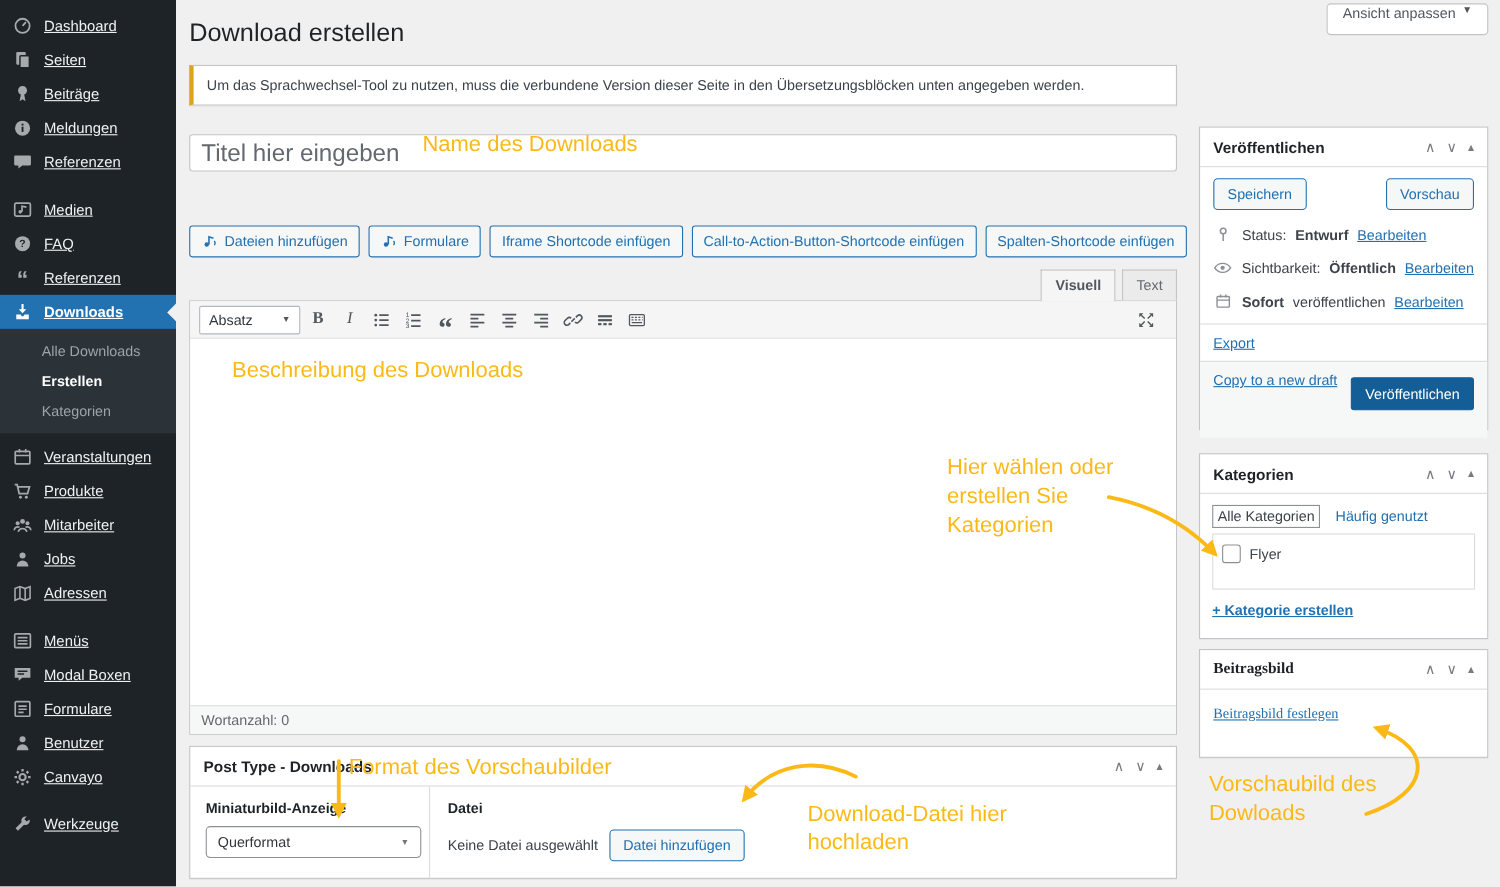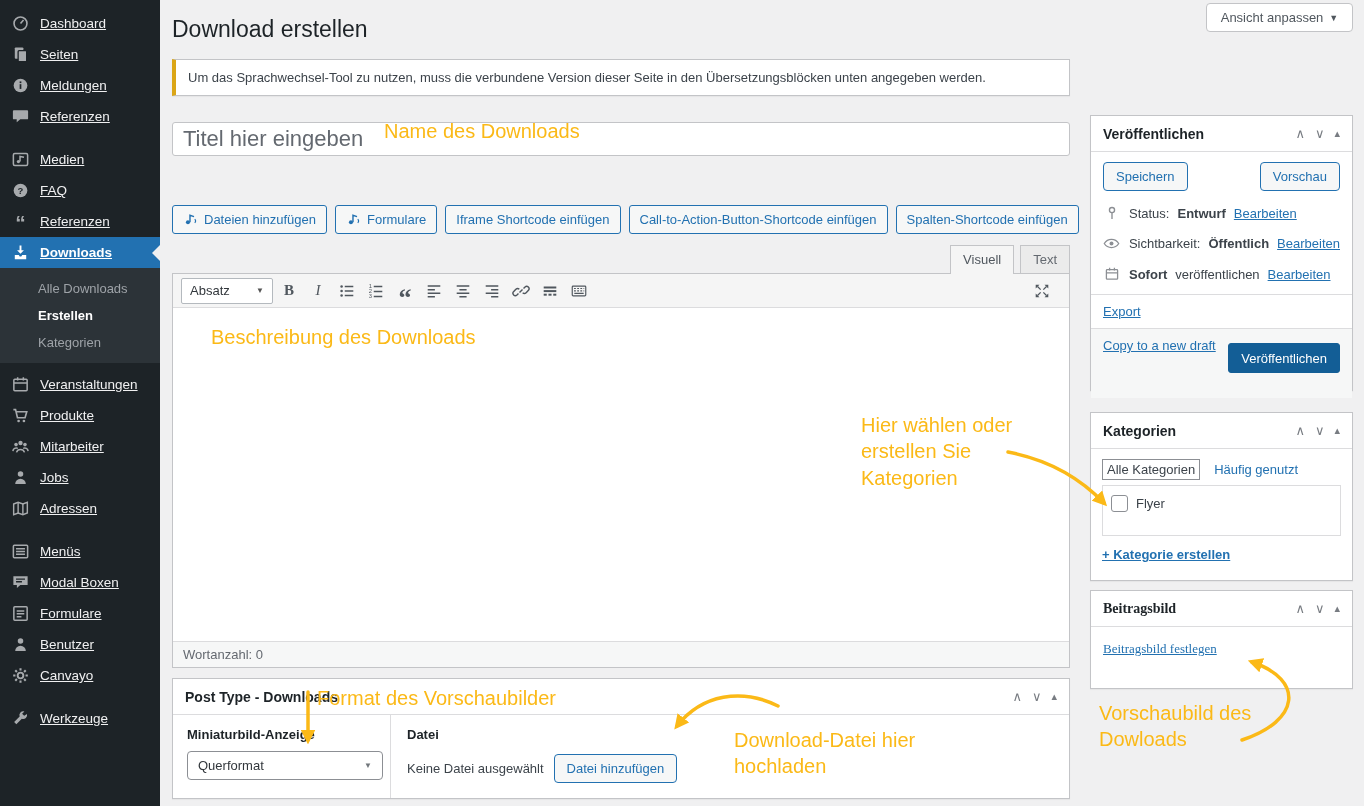--- a/index.html
+++ b/index.html
@@ -19,41 +19,41 @@
   .menu-gap { height:12px; }
   .submenu { background:#2c3338; padding:7px 0; }
   .submenu .sub-item { display:block; height:27px; line-height:27px; padding-left:38px; color:#9ea3a8; font-size:13px; cursor:pointer; }
   .submenu .sub-item.current { color:#fff; font-weight:700; }
   svg { display:block; }
   .ic svg text { font-family:"Liberation Sans", sans-serif; }
 
   
   #screen-options { position:absolute; left:1206px; top:3px; width:147px; height:29px; background:#fff;
     border:1px solid #c3c4c7; border-radius:4px; color:#50575e; font-size:13px;
-    display:flex; align-items:center; justify-content:center; gap:6px; cursor:pointer; }
+    display:flex; justify-content:center; gap:6px; cursor:pointer; }
   #screen-options .caret { font-size:9px; color:#50575e; }
 
   
   #main-col { position:absolute; left:172px; top:0; width:898px; }
   h1.page-title { font-size:23px; font-weight:400; color:#1d2327; padding-top:16px; }
   .notice { margin-top:16px; height:37px; background:#fff; border:1px solid #c3c4c7; border-left:4px solid #dba617;
     box-shadow:0 1px 1px rgba(0,0,0,.04); display:flex; align-items:center; padding:0 12px; color:#3c434a; }
   #title-input { margin-top:26px; width:898px; height:34px; border:1px solid #c3c4c7; border-radius:3px; background:#fff;
     font-size:22px; padding:0 10px; color:#50575e; font-family:"Liberation Sans", sans-serif; outline:none; }
   #title-input::placeholder { color:#646970; opacity:1; }
 
   .media-btn-row { margin-top:49px; display:flex; gap:8px; }
   .media-btn { height:29px; display:flex; align-items:center; gap:6px; padding:0 10px; background:#f6f7f7;
     border:1px solid #2271b1; border-radius:3px; color:#2271b1; font-size:13px; cursor:pointer; white-space:nowrap; }
   .media-btn svg { color:#2271b1; }
 
   .editor-tabs { margin-top:11px; display:flex; justify-content:flex-end; gap:6px; height:28px; }
   .wp-tab { padding:0 12px; line-height:27px; font-size:13px; color:#646970; background:#ebebeb;
     border:1px solid #c3c4c7; border-bottom:none; cursor:pointer; }
-  .wp-tab.active { background:#f5f5f5; color:#50575e; position:relative; z-index:2; margin-bottom:-1px; height:29px; }
+  .wp-tab.active { background:#f5f5f5; color:#50575e; position:relative; z-index:2; margin-bottom:-1px; height:29px;font-weight:bold; }
 
   .editor-box { border:1px solid #c3c4c7; background:#fff; }
   .mce-toolbar { height:34px; background:#f5f5f5; border-bottom:1px solid #dcdcde; display:flex; align-items:center; padding:0 8px; }
   .format-select { width:92px; height:26px; background:#fff; border:1px solid #b4b9be; border-radius:2px;
     display:flex; align-items:center; justify-content:space-between; padding:0 8px; font-size:13px; color:#32373c; cursor:pointer; }
   .format-select .caret { font-size:8px; color:#555; }
   .tb { width:26px; height:26px; margin-left:3px; display:flex; align-items:center; justify-content:center;
     color:#50575e; cursor:pointer; border-radius:2px; background:transparent; border:none; }
   .tb.bold { font-weight:700; font-size:15px; font-family:"Liberation Serif", serif; }
   .tb.italic { font-style:italic; font-size:15px; font-family:"Liberation Serif", serif; }
@@ -135,20 +135,28 @@
           <svg width="19" height="19" viewBox="0 0 20 20">
             <rect x="4" y="2.5" width="9" height="12" rx="1" fill="currentColor"></rect>
             <rect x="7.5" y="6" width="9" height="11.5" rx="1" fill="currentColor" stroke="#1d2327" stroke-width="1.4"></rect>
           </svg>
         </span>
       <span>Seiten</span>
     </div>
     <div class="menu-item">
       <span class="ic">
           <svg width="19" height="19" viewBox="0 0 20 20">
+            <path fill="currentColor" d="M10 2.2c-2.4 0-4.3 1.9-4.3 4.3 0 1.8 1.1 3.3 2.7 4L7.2 17 10 14.9l2.8 2.1-1.2-6.5c1.6-.7 2.7-2.2 2.7-4 0-2.4-1.9-4.3-4.3-4.3z"></path>
+          </svg>
+        </span>
+      <span>Beiträge</span>
+    </div>
+    <div class="menu-item">
+      <span class="ic">
+          <svg width="19" height="19" viewBox="0 0 20 20">
             <circle cx="10" cy="10" r="7.2" fill="currentColor"></circle>
             <rect x="9.1" y="8.6" width="1.8" height="5" fill="#1d2327"></rect>
             <rect x="9.1" y="5.7" width="1.8" height="1.8" fill="#1d2327"></rect>
           </svg>
         </span>
       <span>Meldungen</span>
     </div>
     <div class="menu-item">
       <span class="ic">
           <svg width="19" height="19" viewBox="0 0 20 20">

